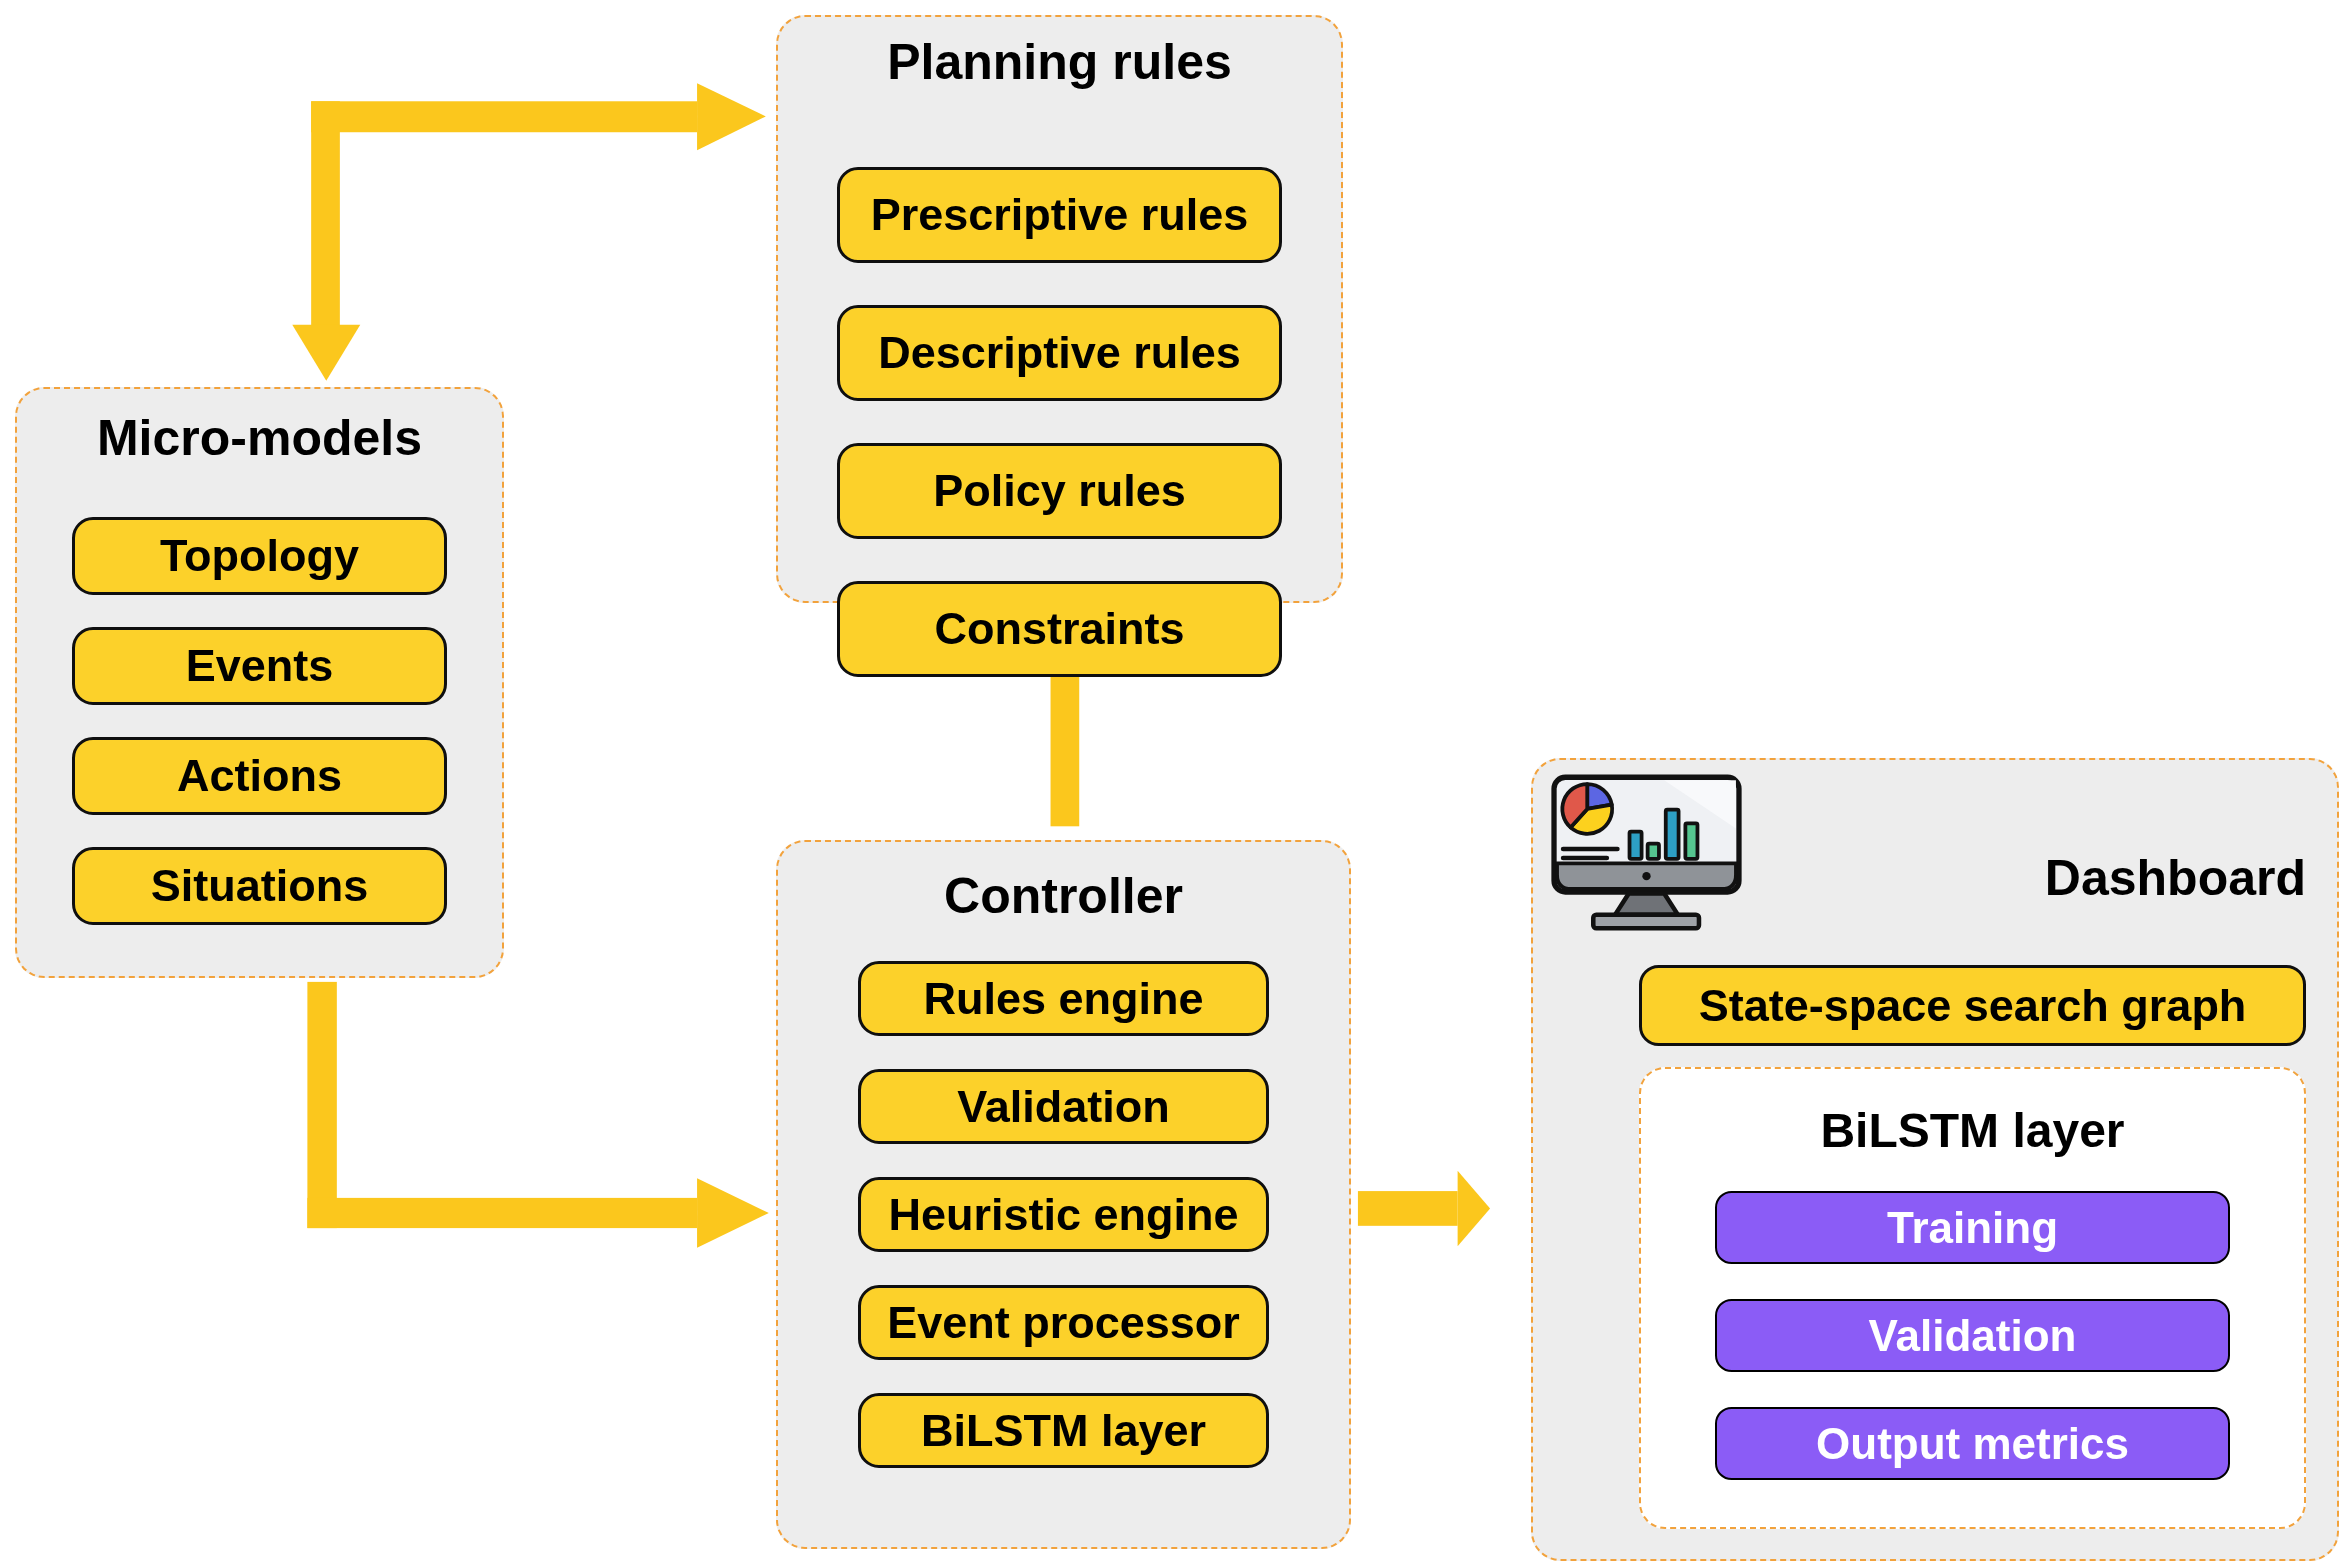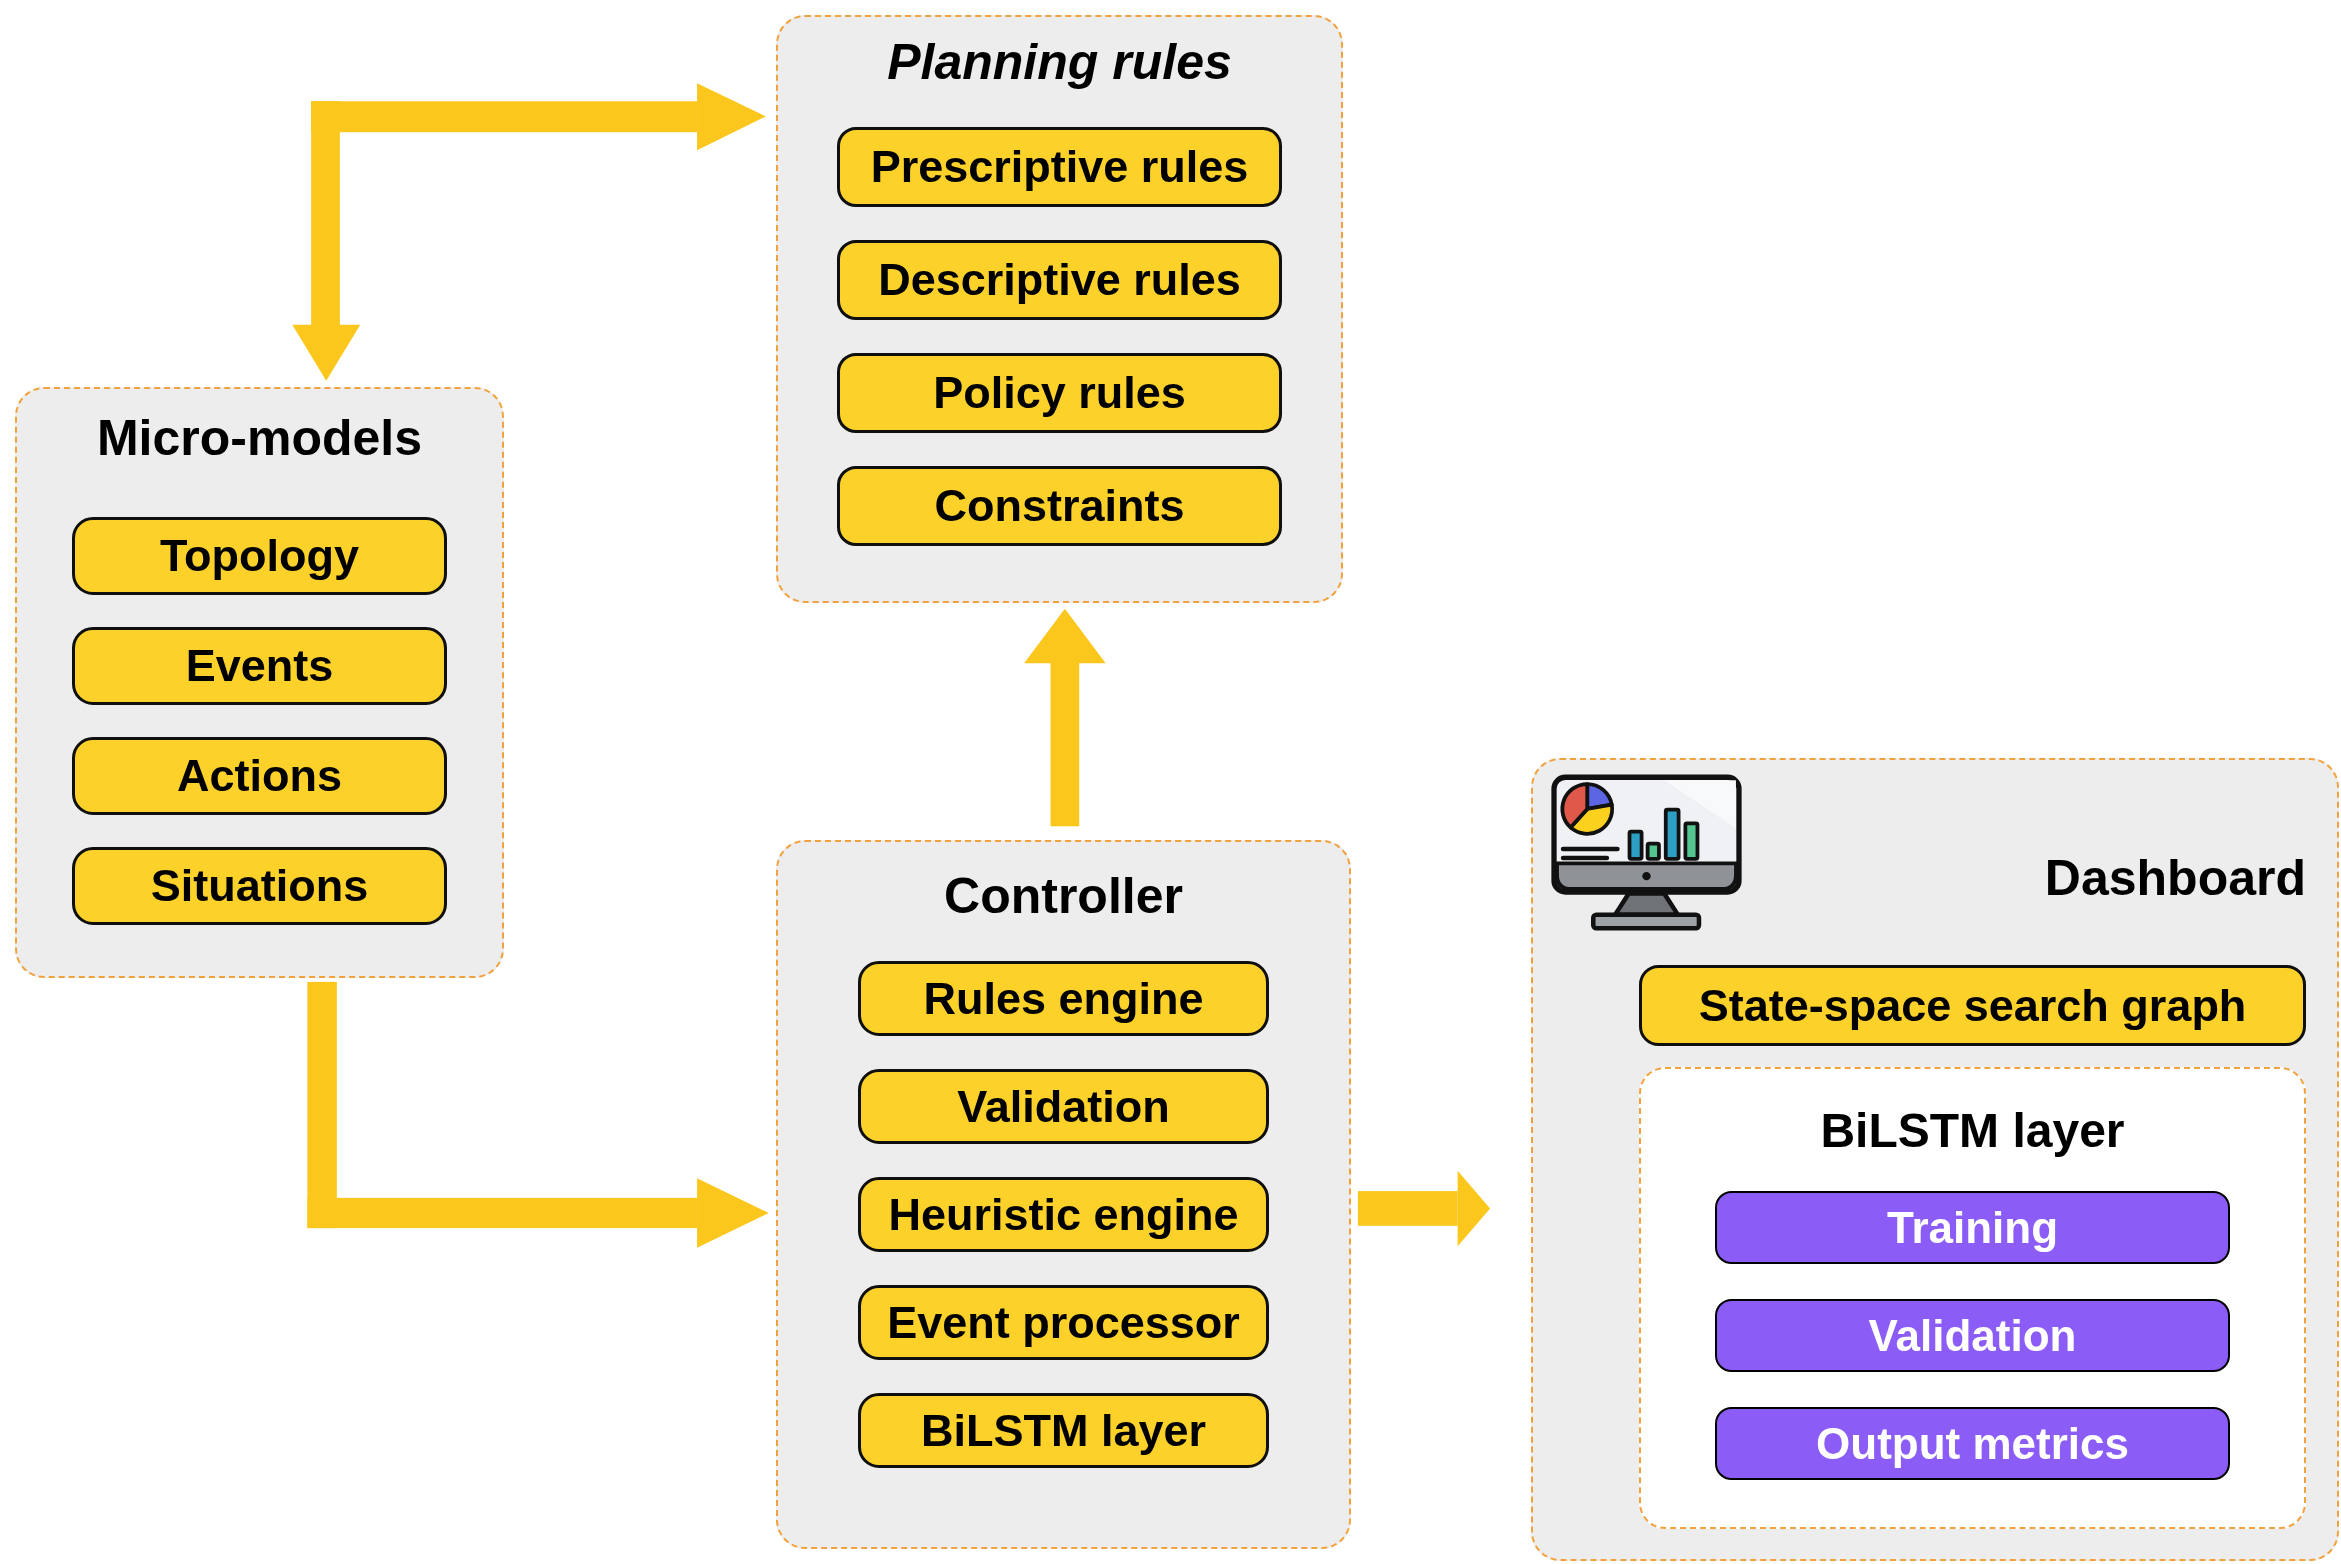--- a/index.html
+++ b/index.html
@@ -53,22 +53,22 @@
     color: #000000;
     white-space: nowrap;
     flex: 0 0 auto;
   }
   
   #panel-micro { left: 15px; top: 387px; width: 489px; height: 591px; padding-top: 21px; }
   #panel-micro .panel-title { margin-bottom: 50px; }
   #panel-micro .chip { width: 375px; height: 78px; margin-bottom: 32px; }
   
   #panel-planning { left: 776px; top: 15px; width: 567px; height: 588px; padding-top: 16.6px; }
-  #panel-planning .panel-title { margin-bottom: 36px; font-style: italic; }
-  #panel-planning .chip { width: 445px; height: 80px; margin-bottom: 33px; border-radius: 19px; }
+  #panel-planning .panel-title { margin-bottom: 76px; }
+  #panel-planning .chip { width: 445px; height: 96px; margin-bottom: 42px; }
   
   #panel-controller { left: 776px; top: 840px; width: 575px; height: 709px; padding-top: 26px; }
   #panel-controller .panel-title { margin-bottom: 36px; }
   #panel-controller .chip { width: 411px; height: 75px; margin-bottom: 33px; }
   
   #panel-dashboard {
     left: 1531px; top: 758px; width: 808px; height: 803px;
     display: block;
   }
   .dash-icon {

